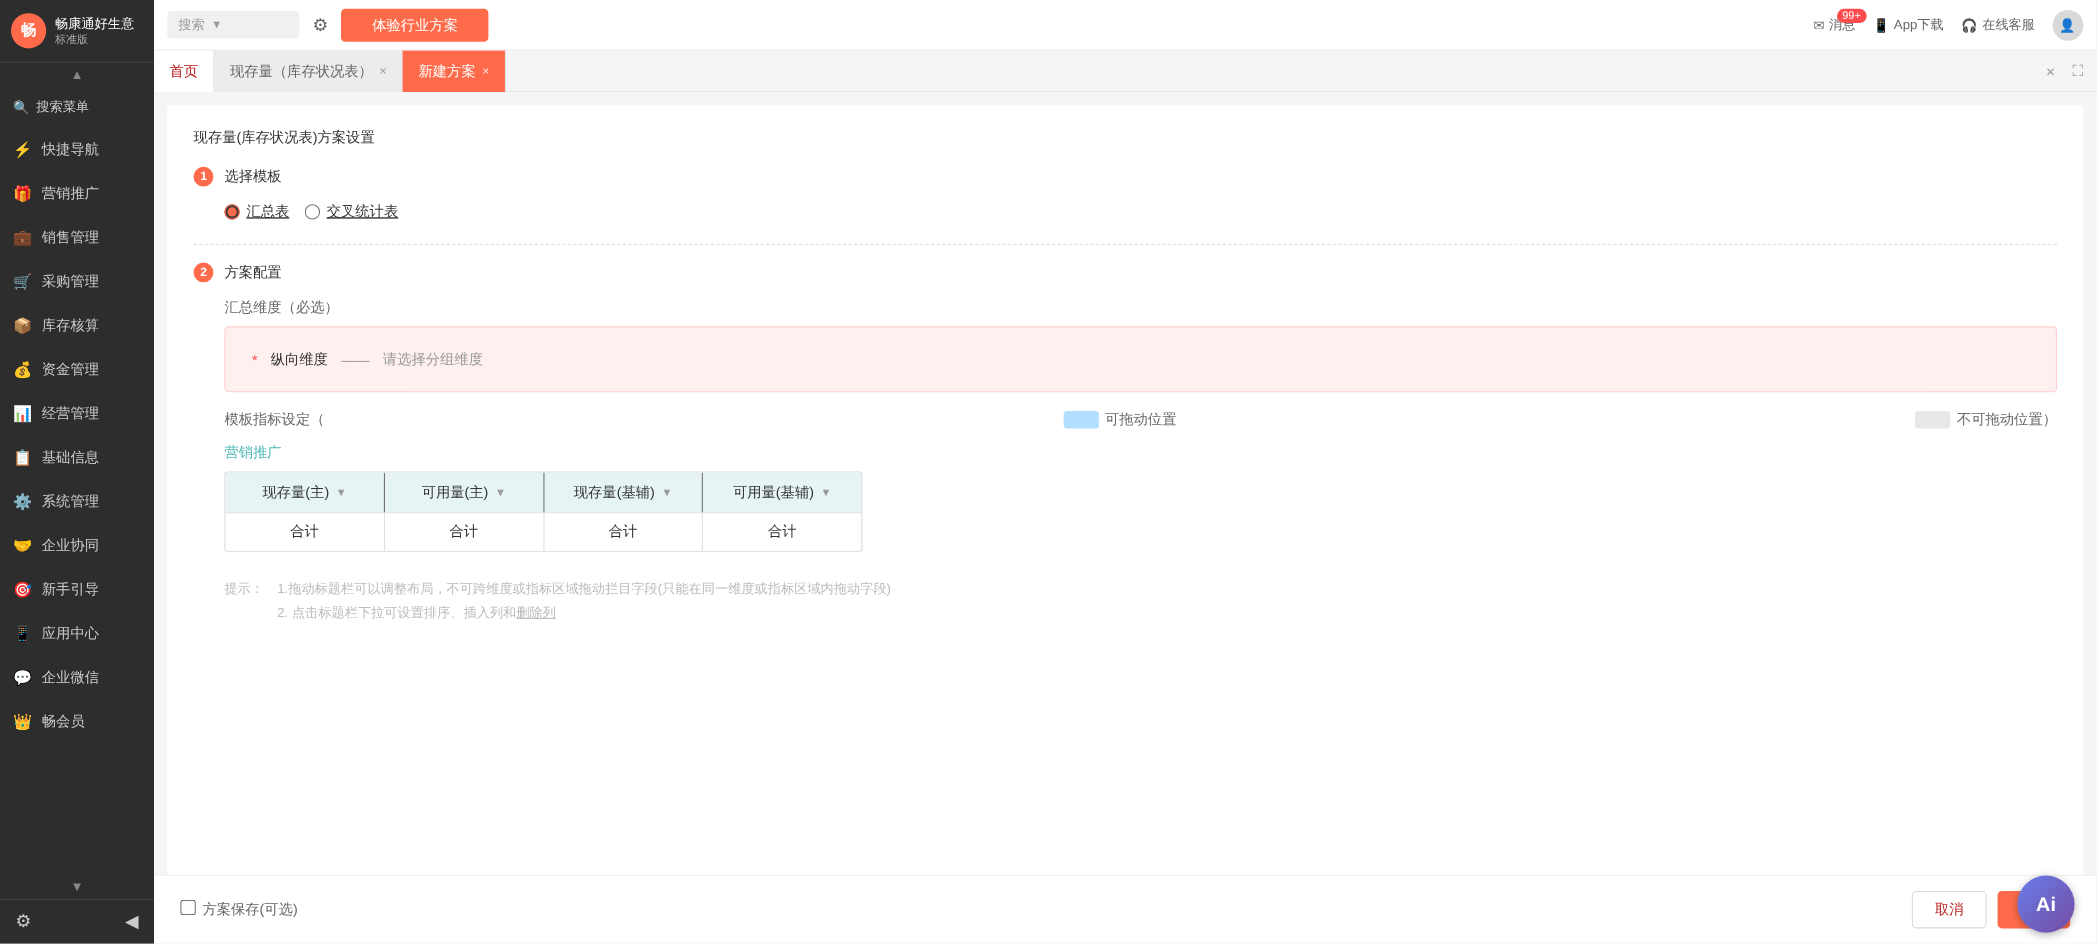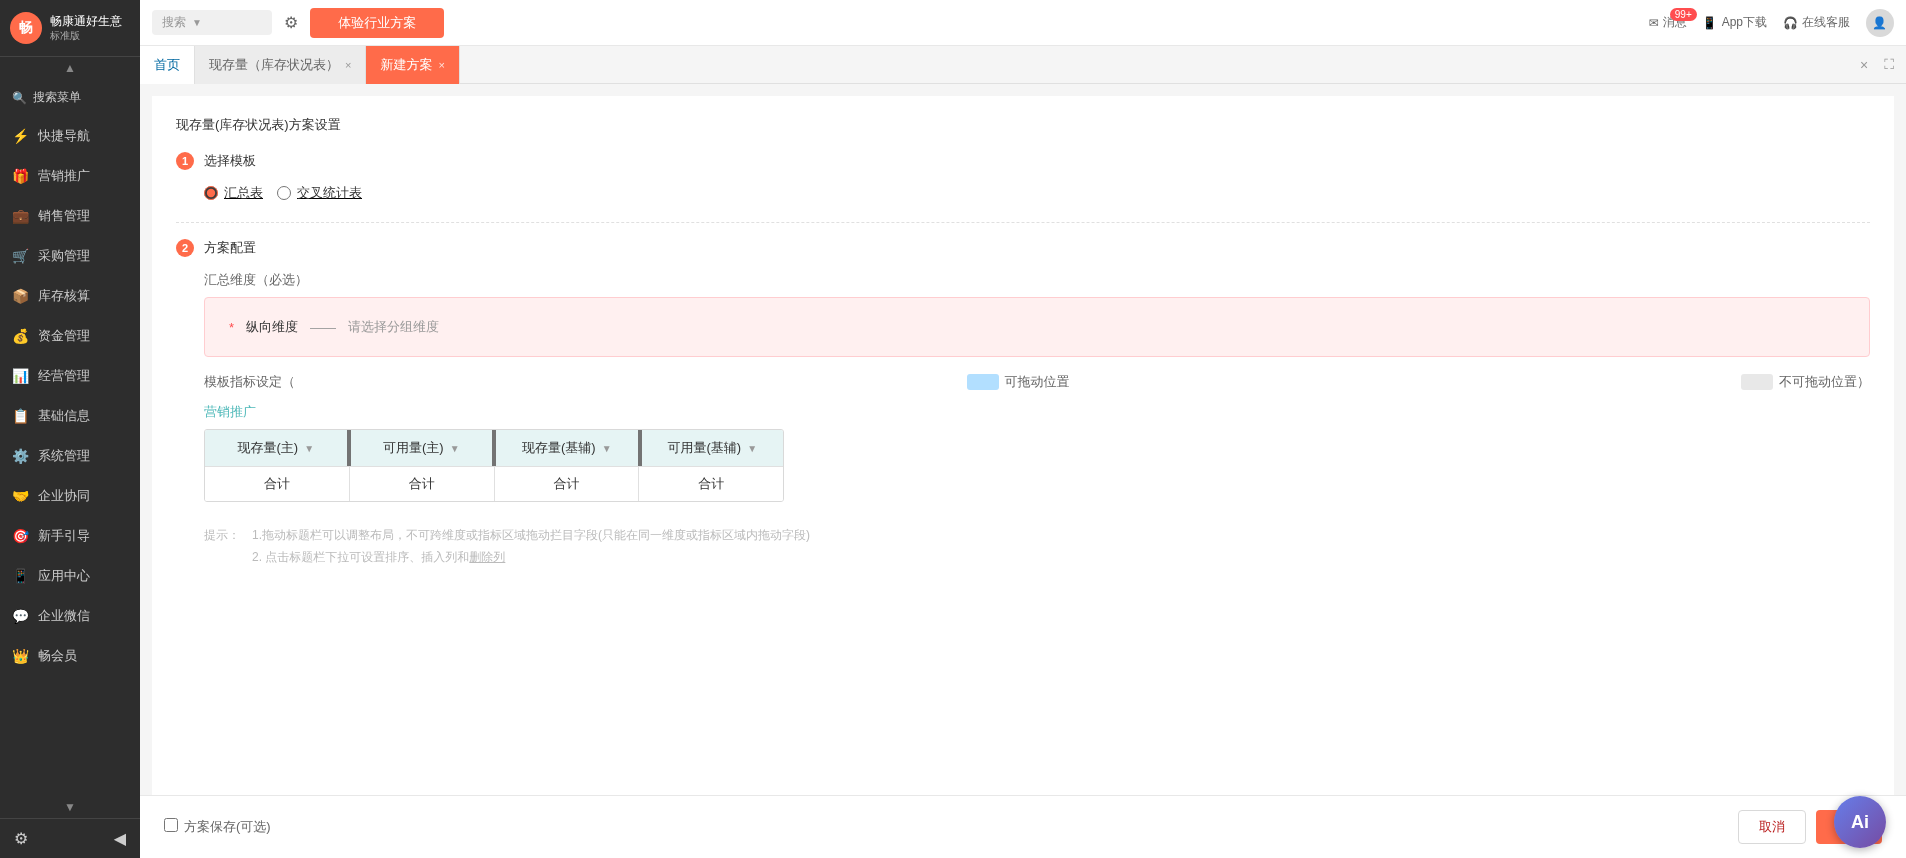--- a/index.html
+++ b/index.html
@@ -132,21 +132,21 @@
     .tab {
       display: flex; align-items: center; gap: 6px;
       padding: 0 14px;
       height: 38px; line-height: 38px;
       font-size: 13px; color: #666;
       cursor: pointer;
       border-right: 1px solid #e0e0e0;
       background: #ececec;
     }
     .tab-close { color: #999; font-size: 11px; cursor: pointer; }
-    .tab.home-tab { background: #fff; font-weight: 500; color: #0369a1; }
+    .tab.home-tab { background: #fff; font-weight: 500; color: #b91c1c; }
     .tab.new-tab { background: #ff6b4a; color: #fff; border-radius: 0; }
     .tab.new-tab .tab-close { color: rgba(255,255,255,0.8); }
     .tabs-right-actions {
       margin-left: auto;
       display: flex; align-items: center; gap: 8px;
       padding-right: 8px;
     }
     .tabs-action-btn { color: #999; cursor: pointer; font-size: 14px; padding: 4px; }
 
     
@@ -236,21 +236,21 @@
       display: inline-block;
       min-width: 580px;
     }
     .stats-header-row {
       display: flex;
       background: #e6f4f4;
     }
     .stats-header-cell {
       flex: 1; padding: 9px 12px;
       display: flex; align-items: center; justify-content: center; gap: 6px;
-      border-right: 4px solid #737373;
+      border-right: 1px solid #737373;
       font-size: 13px; color: #333;
       cursor: pointer;
     }
     .stats-header-cell:last-child { border-right: none; }
     .stats-header-cell .dropdown-arrow { color: #999; font-size: 10px; }
     .stats-data-row {
       display: flex;
       background: #fff;
       border-top: 1px solid #e0e0e0;
     }

